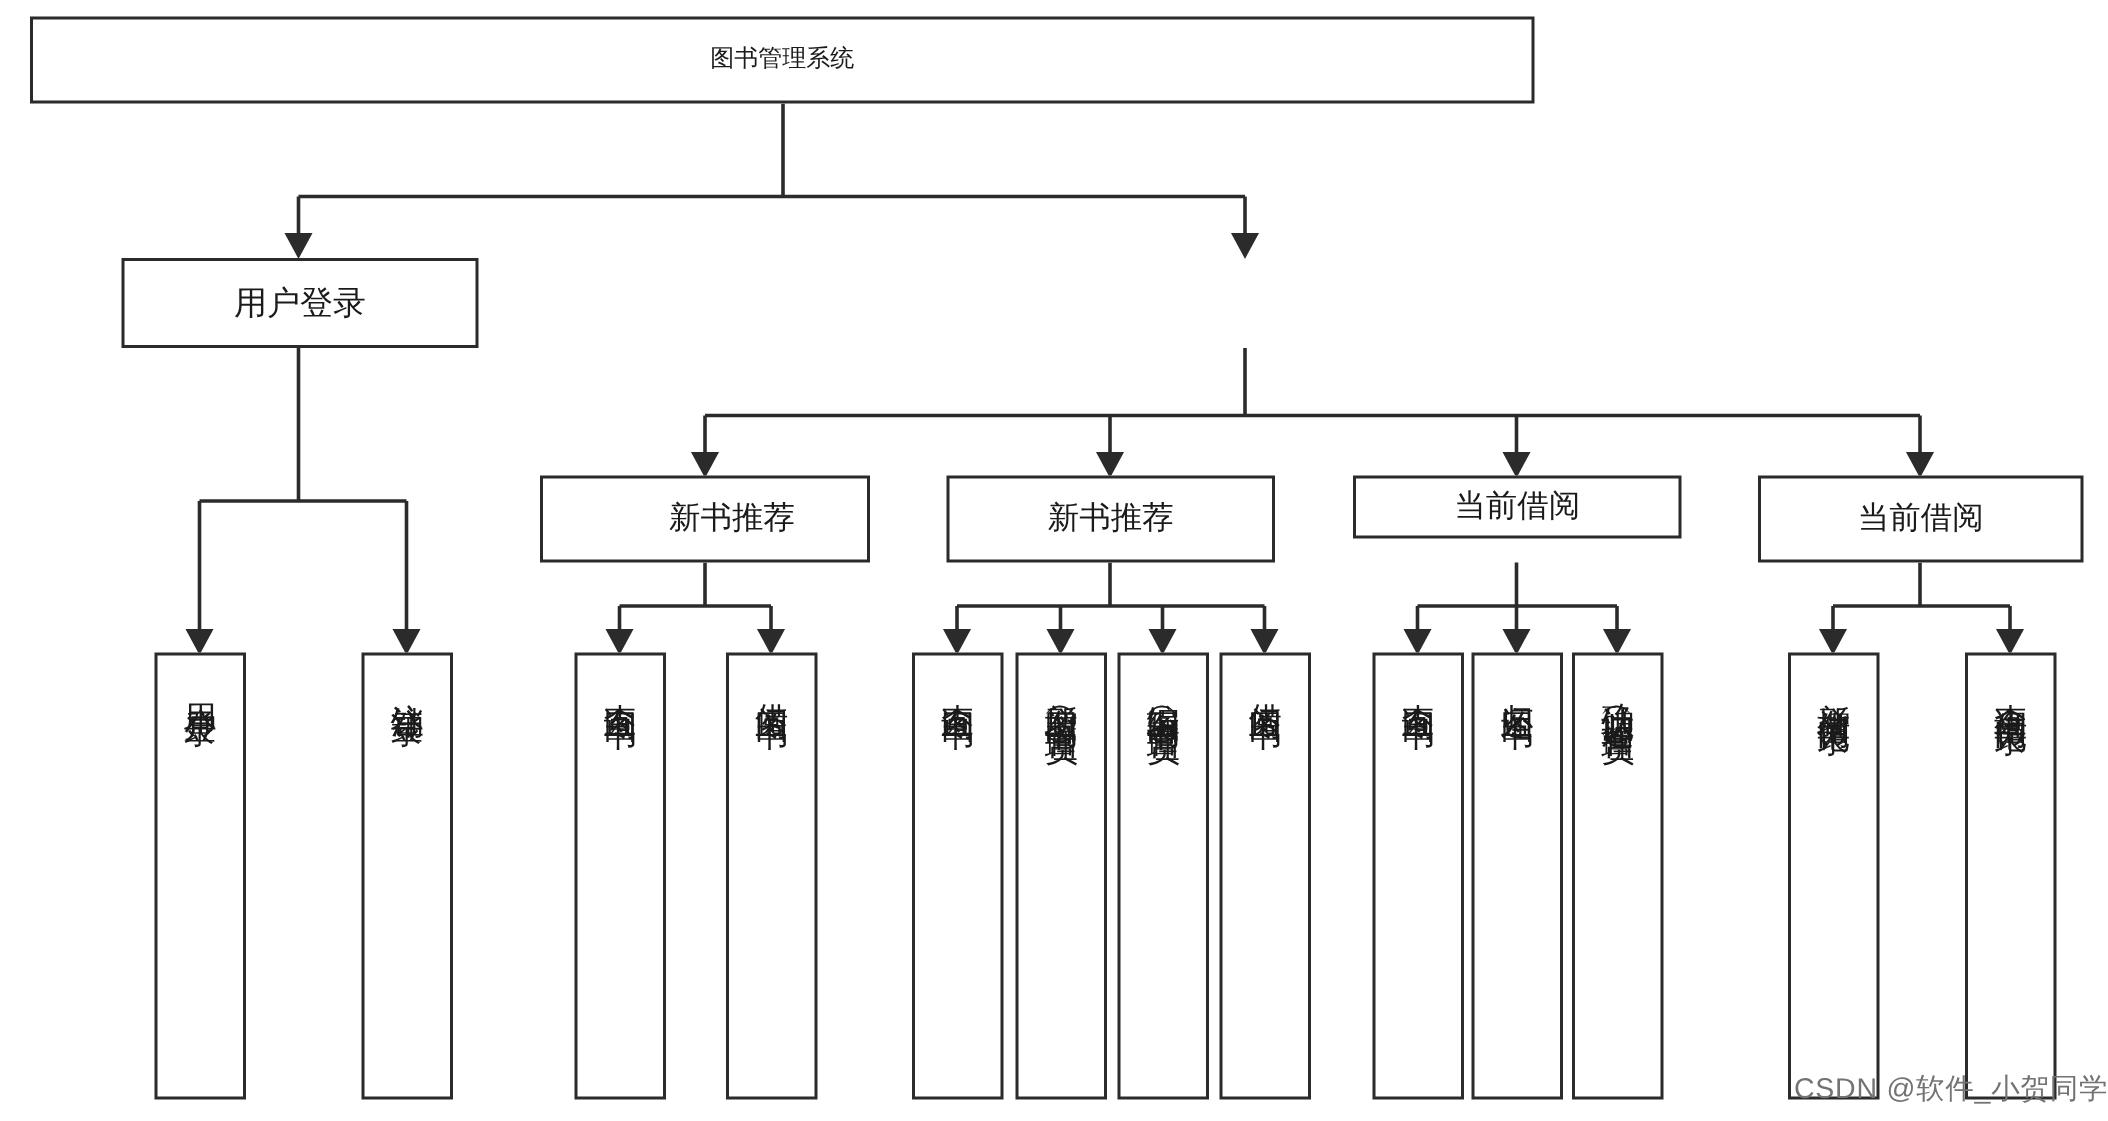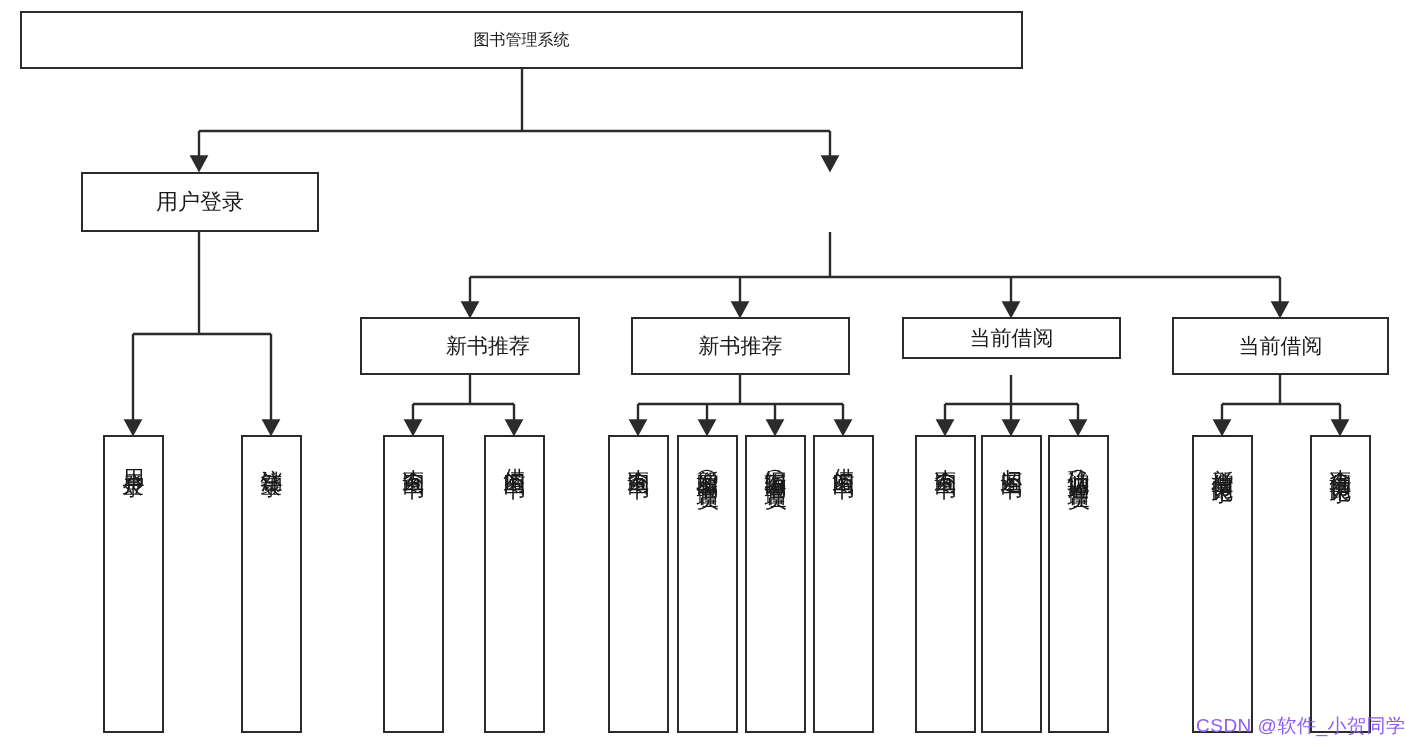--- a/index.html
+++ b/index.html
@@ -58,21 +58,21 @@
     font-size: 22px;
     letter-spacing: 3px;
     line-height: 1.0;
     white-space: nowrap;
   }
   #watermark {
     position: absolute;
     left: 1196px;
     top: 713px;
     font-size: 19px;
-    color: #8b5cf6;
+    color: #737373;
     white-space: nowrap;
     letter-spacing: 0.5px;
   }
 </style>
 </head>
 <body>
 
 <div id="diagram-canvas">
 
   <svg id="edge-layer" viewBox="0 0 1405 747" xmlns="http://www.w3.org/2000/svg">

